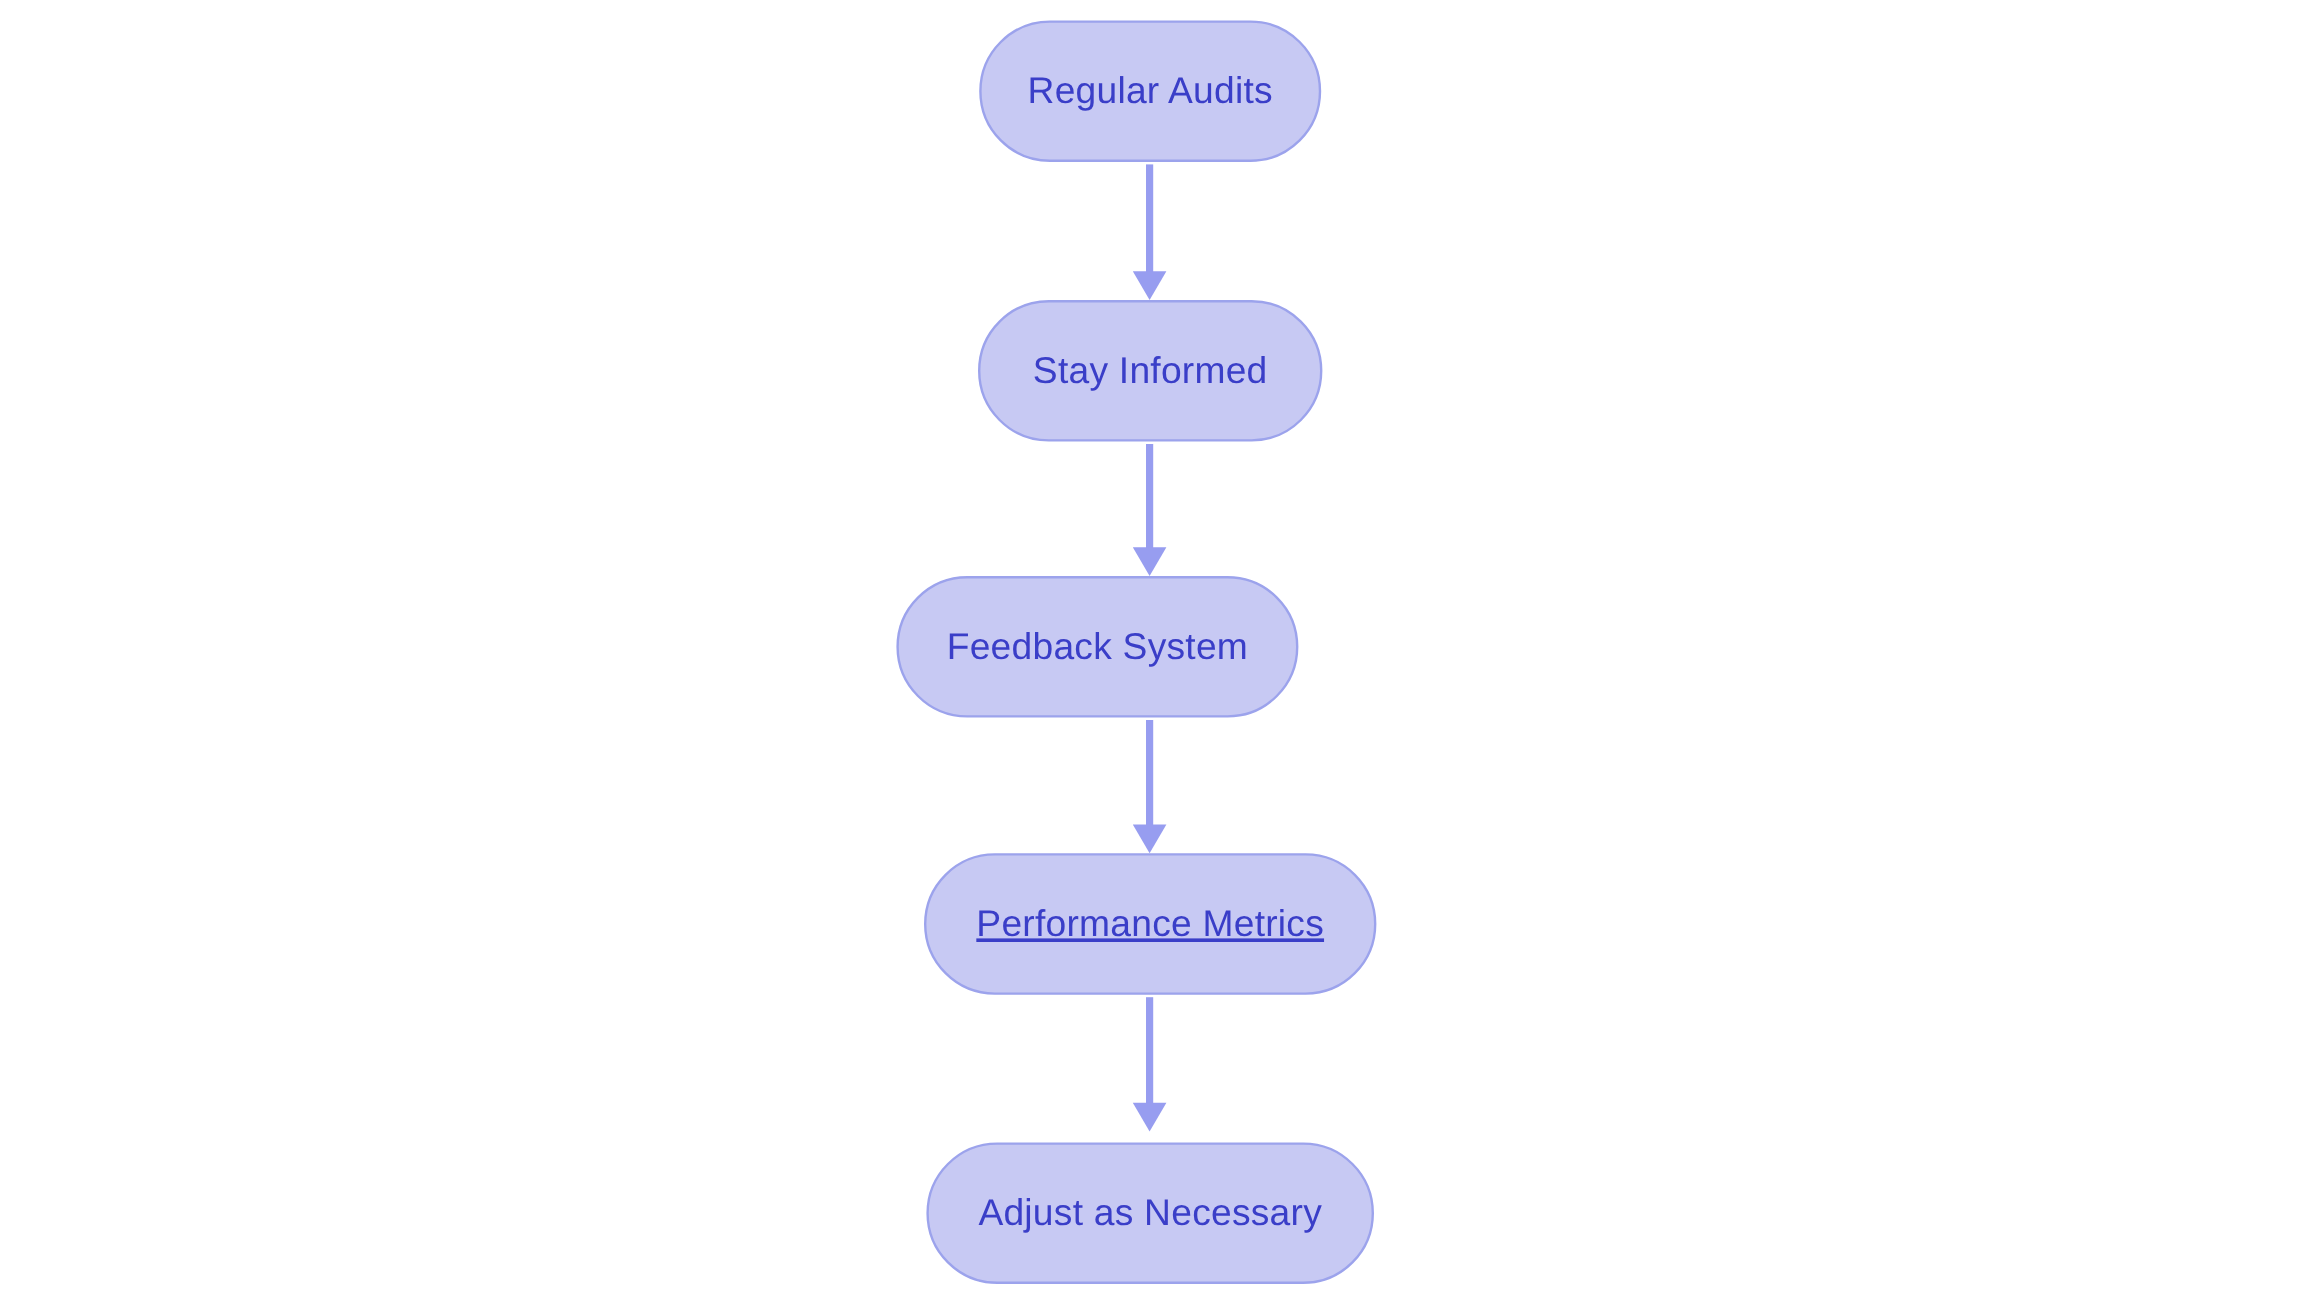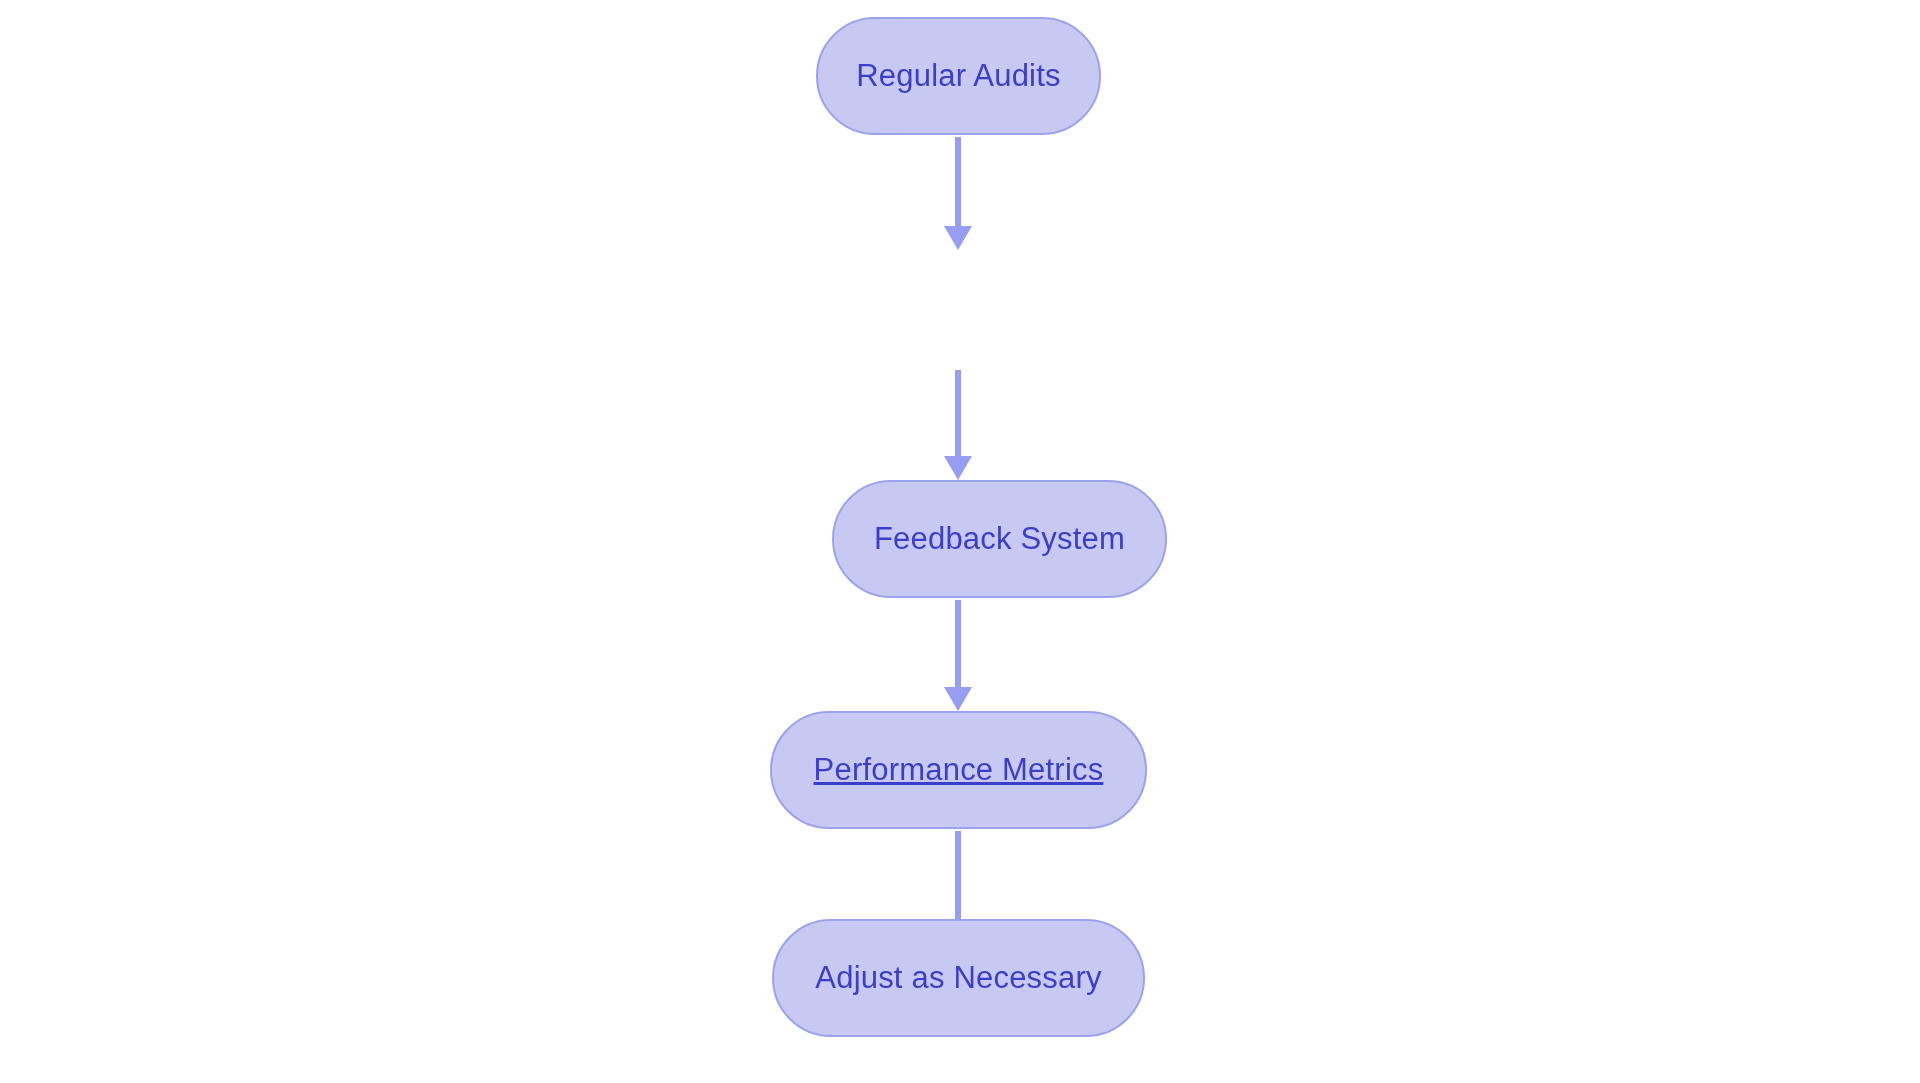--- a/index.html
+++ b/index.html
@@ -32,23 +32,23 @@
     align-items:center;
     justify-content:center;
     color:var(--text-color);
     font-size:31px;
     font-weight:500;
     letter-spacing:0.2px;
     white-space:nowrap;
   }
   .node-1{left:816px; top:17px;  width:285px;}
   .node-2{left:815px; top:250px; width:287px;}
-  .node-3{left:832px; top:480px; width:335px;}
+  .node-3{left:747px; top:480px; width:335px;}
   .node-4{left:770px; top:711px; width:377px;text-decoration:underline;}
-  .node-5{left:772px; top:919px; width:373px;}
+  .node-5{left:772px; top:952px; width:373px;}
 
   .arrow{
     position:absolute;
     left:944px;
     width:28px;
   }
   .arrow-1{top:137px; height:113px;}
   .arrow-2{top:370px; height:110px;}
   .arrow-3{top:600px; height:111px;}
   .arrow-4{top:831px; height:112px;}
@@ -79,20 +79,23 @@
 
   <div class="node node-1">
     <span>Regular Audits</span>
   </div>
 
   <div class="arrow arrow-1">
     <div class="shaft"></div>
     <div class="head"></div>
   </div>
 
+  <div class="node node-2">
+    <span>Stay Informed</span>
+  </div>
 
   <div class="arrow arrow-2">
     <div class="shaft"></div>
     <div class="head"></div>
   </div>
 
   <div class="node node-3">
     <span>Feedback System</span>
   </div>
 

